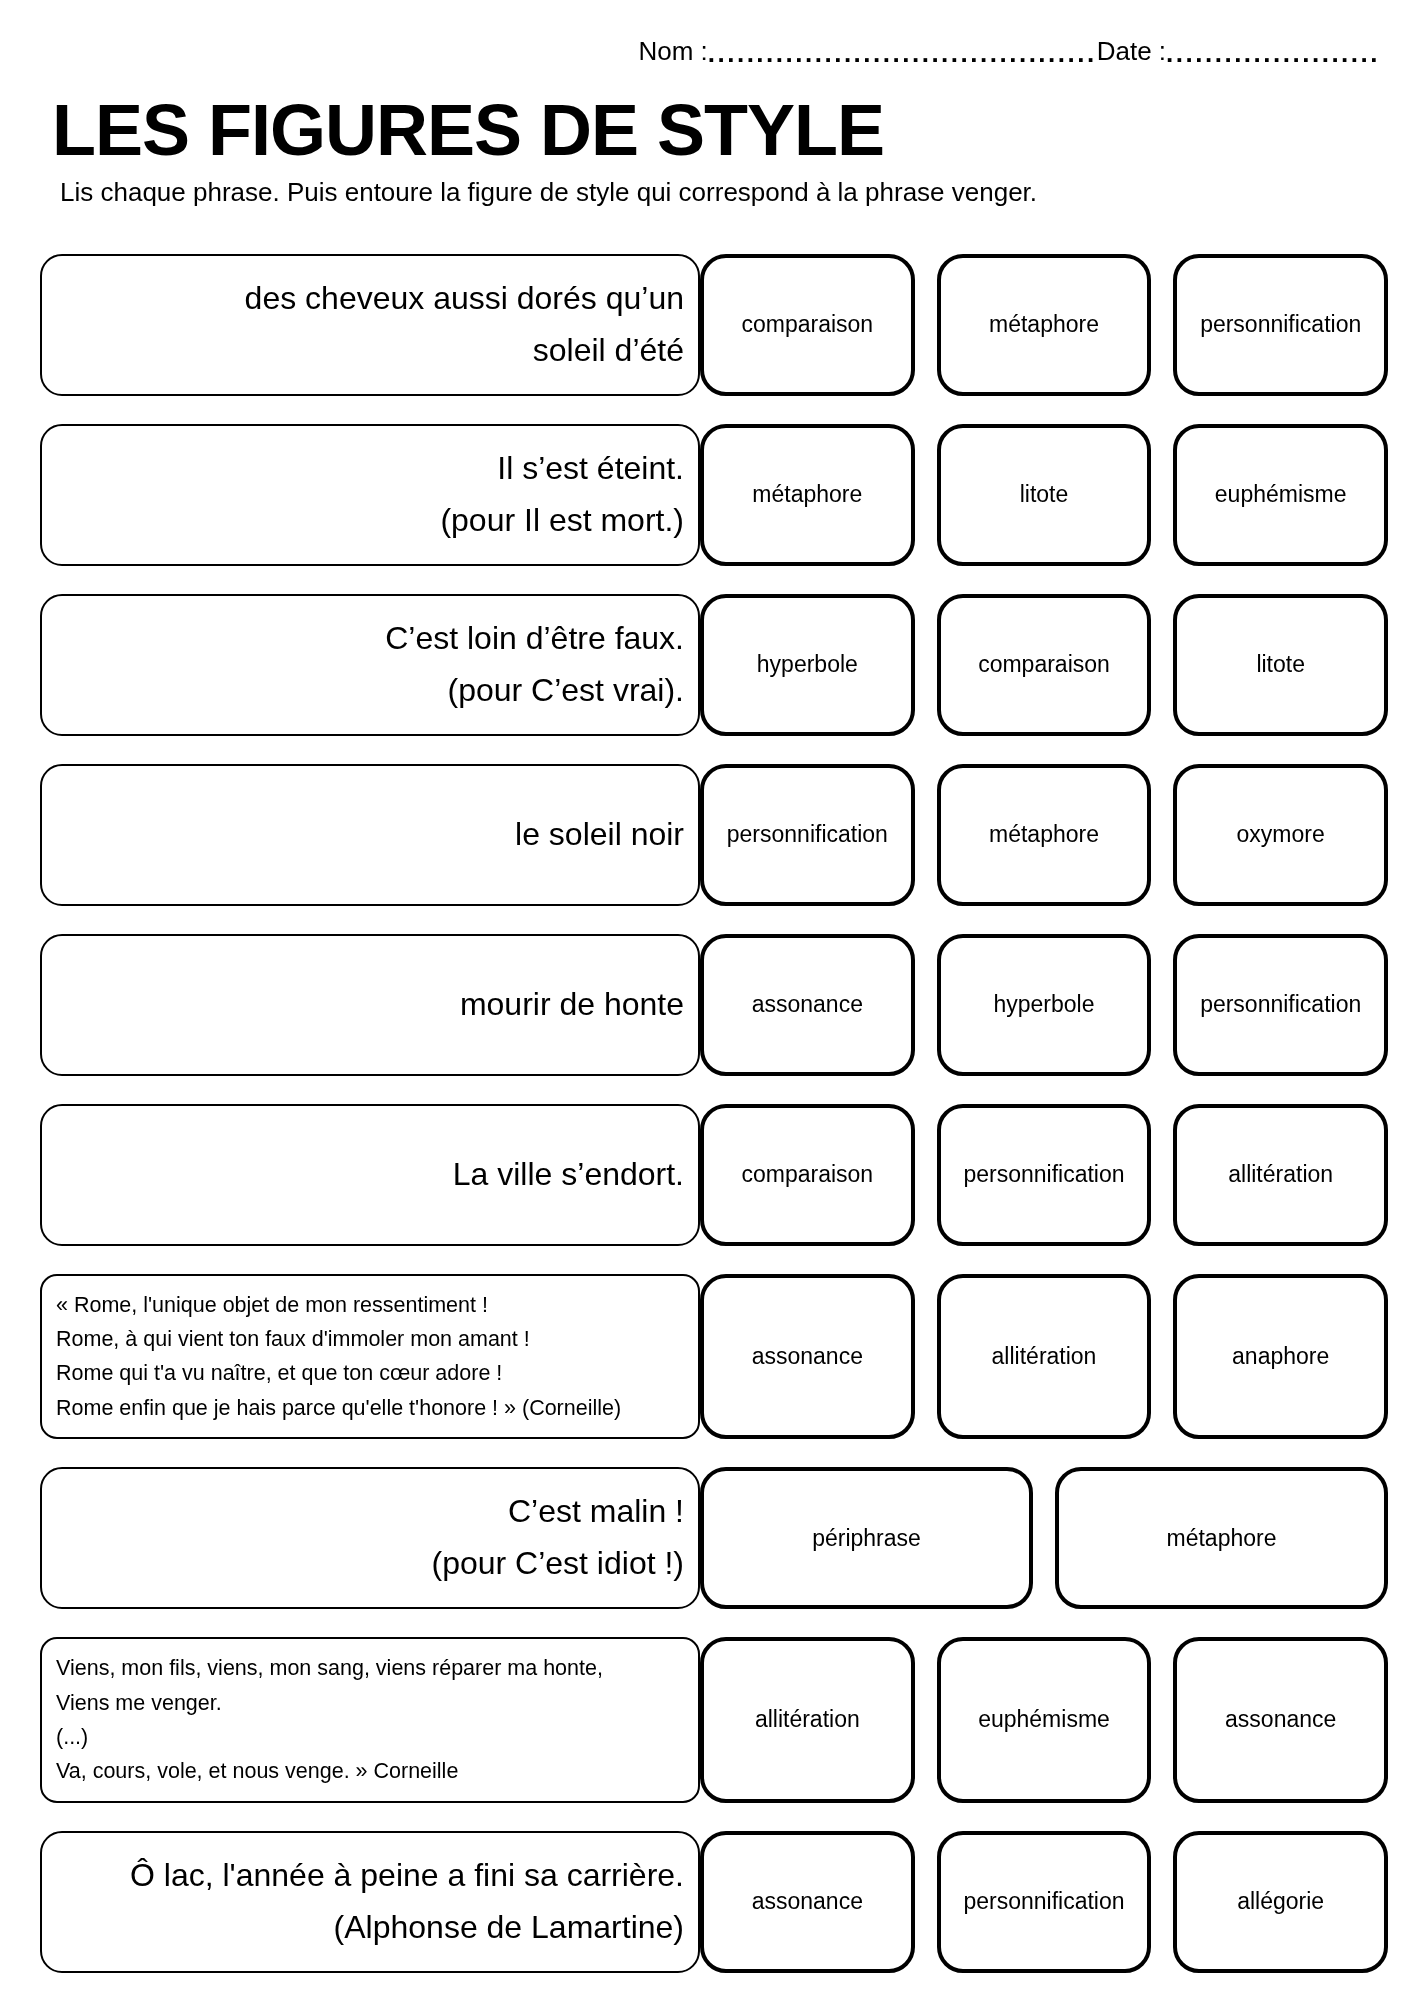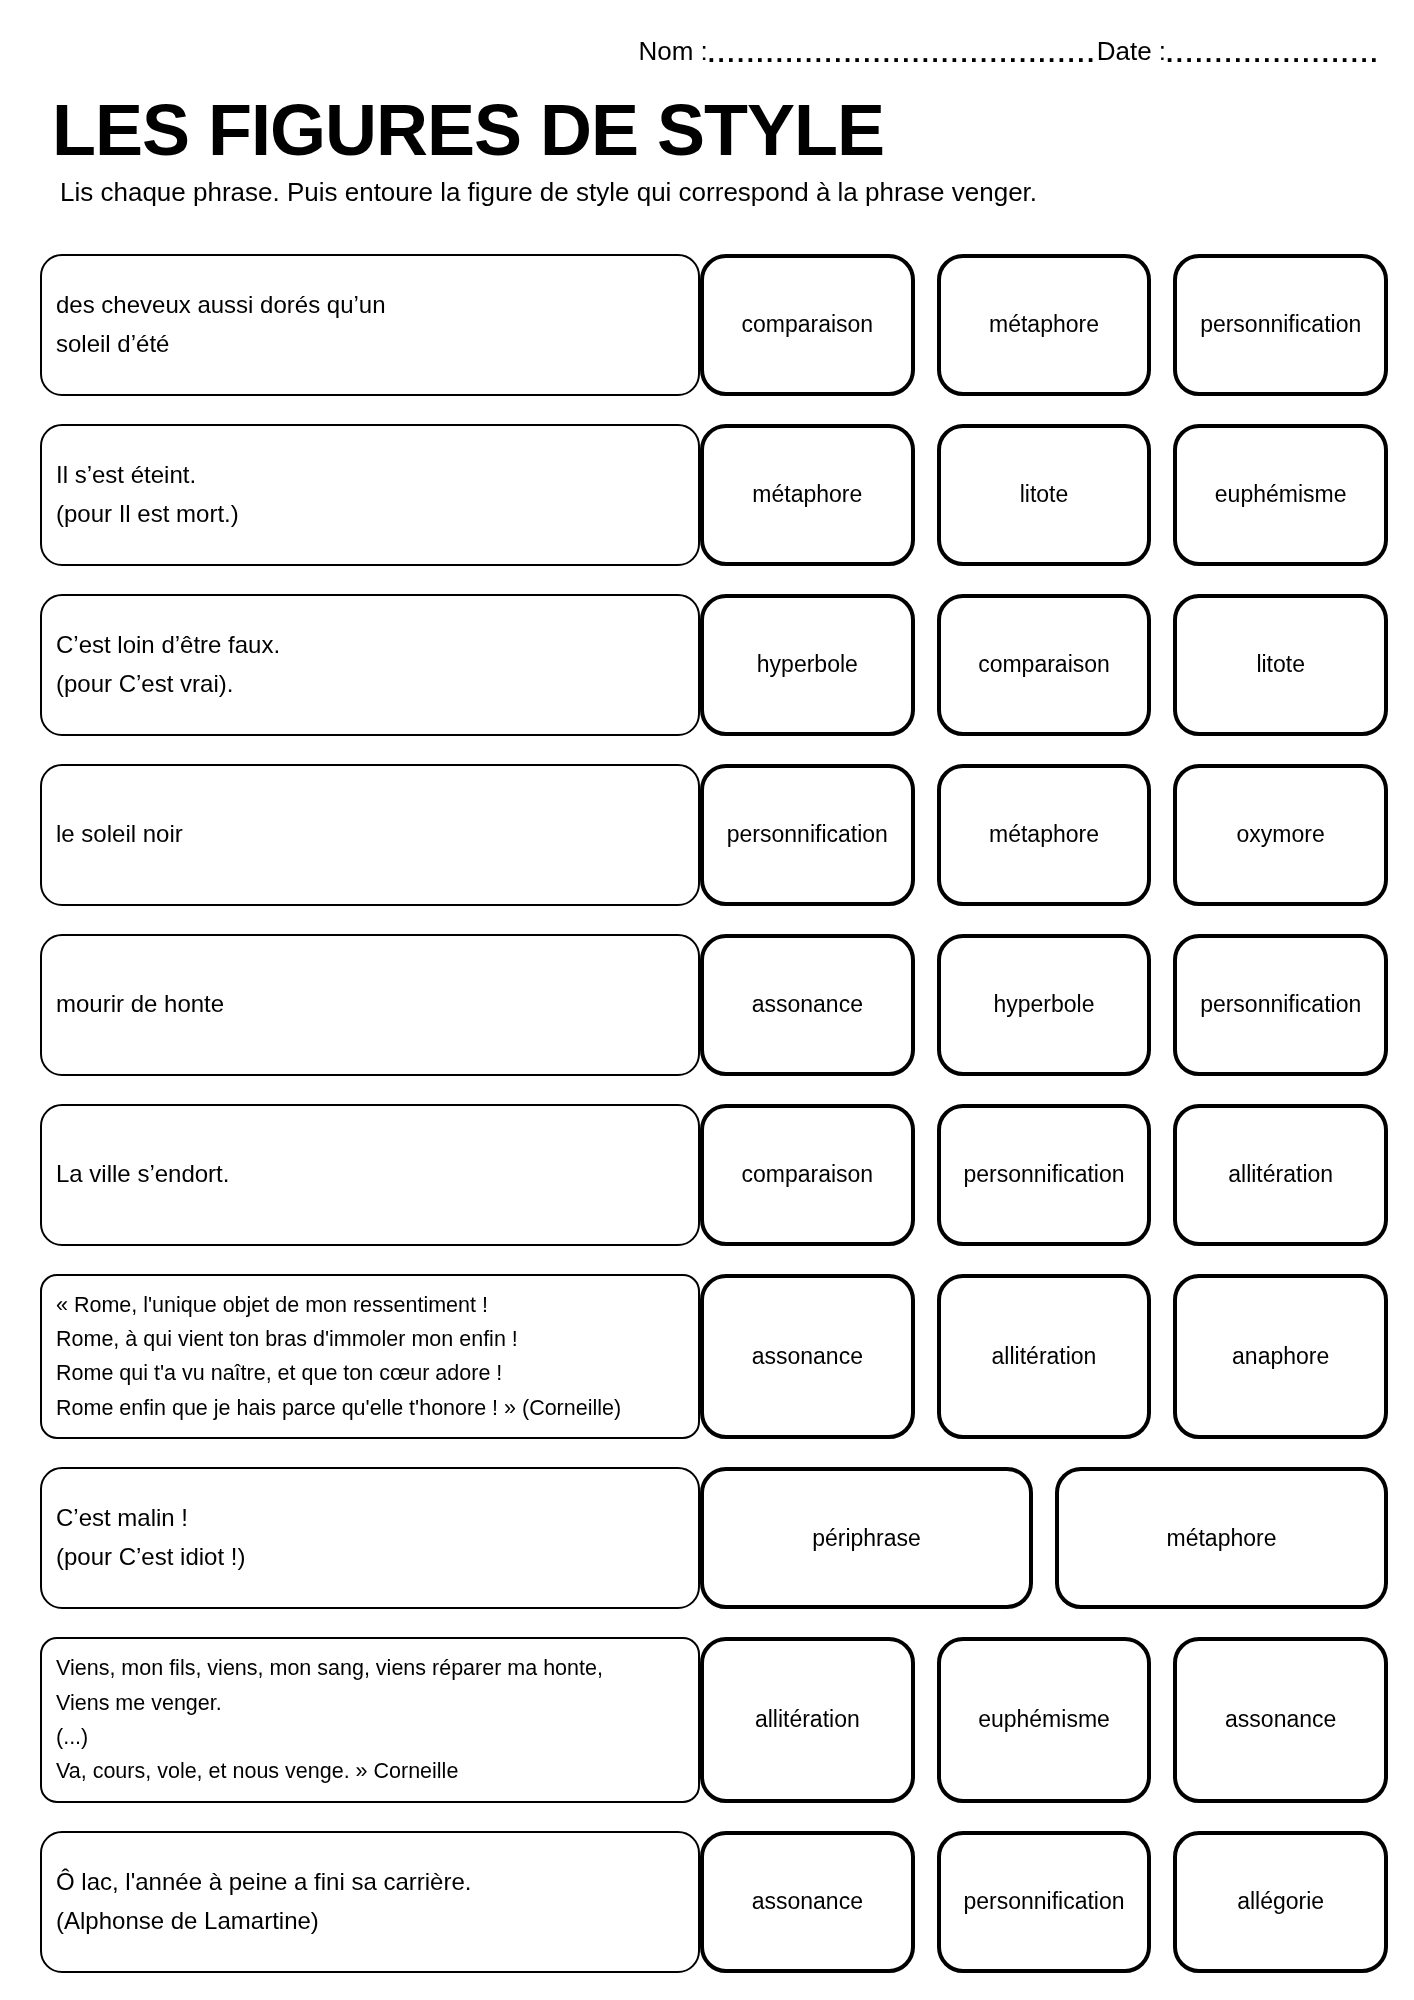--- a/index.html
+++ b/index.html
@@ -60,22 +60,22 @@
   }
   .phrase-box {
     box-sizing: border-box;
     width: 660px;
     min-height: 142px;
     border: 2px solid #000;
     border-radius: 22px;
     display: flex;
     flex-direction: column;
     justify-content: center;
-    align-items: flex-start;
-    font-size: 24px;
+    align-items: flex-end;
+    font-size: 32px;
     line-height: 1.62;
     padding: 10px 14px;
     background: #fff;
   }
   .phrase-box.left {
     align-items: flex-start;
     font-size: 21.5px;
     line-height: 1.6;
     padding: 12px 8px 12px 14px;
     border-radius: 17px;
@@ -223,21 +223,21 @@
           </div>
           <div class="option-box">
             <span>allitération</span>
           </div>
         </div>
   </div>
 
   <div class="row">
     <div class="phrase-box left">
           <div class="phrase-line">« Rome, l'unique objet de mon ressentiment !</div>
-          <div class="phrase-line">Rome, à qui vient ton bras d'immoler mon enfin !</div>
+          <div class="phrase-line">Rome, à qui vient ton faux d'immoler mon amant !</div>
           <div class="phrase-line">Rome qui t'a vu naître, et que ton cœur adore !</div>
           <div class="phrase-line">Rome enfin que je hais parce qu'elle t'honore ! » (Corneille)</div>
         </div>
     <div class="options">
           <div class="option-box">
             <span>assonance</span>
           </div>
           <div class="option-box">
             <span>allitération</span>
           </div>

